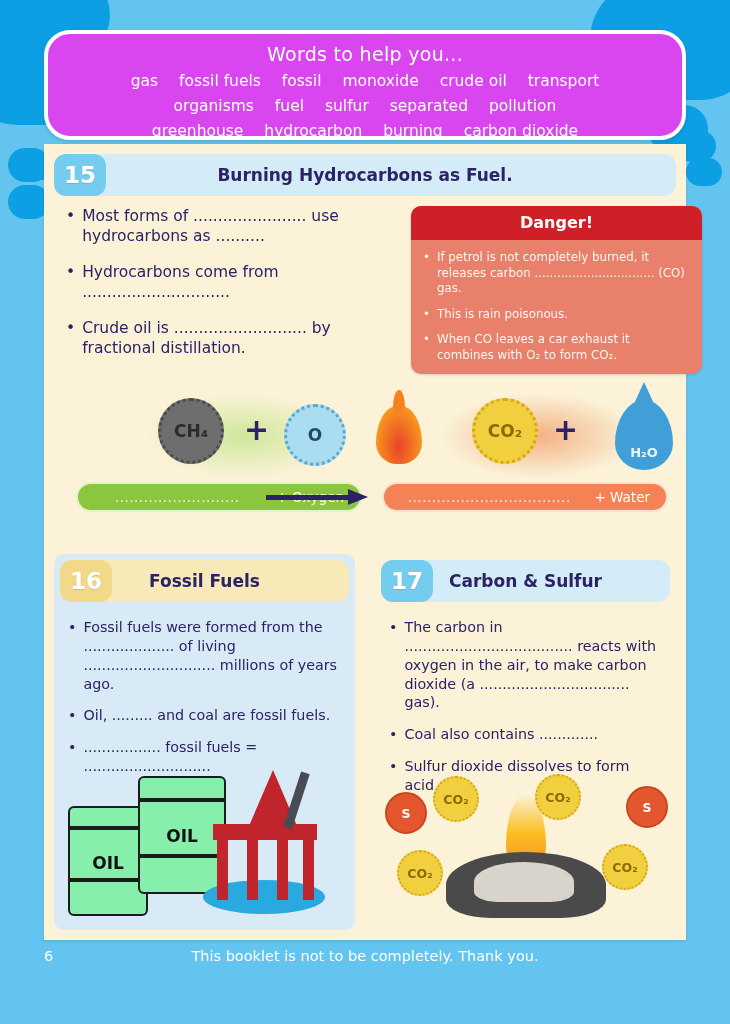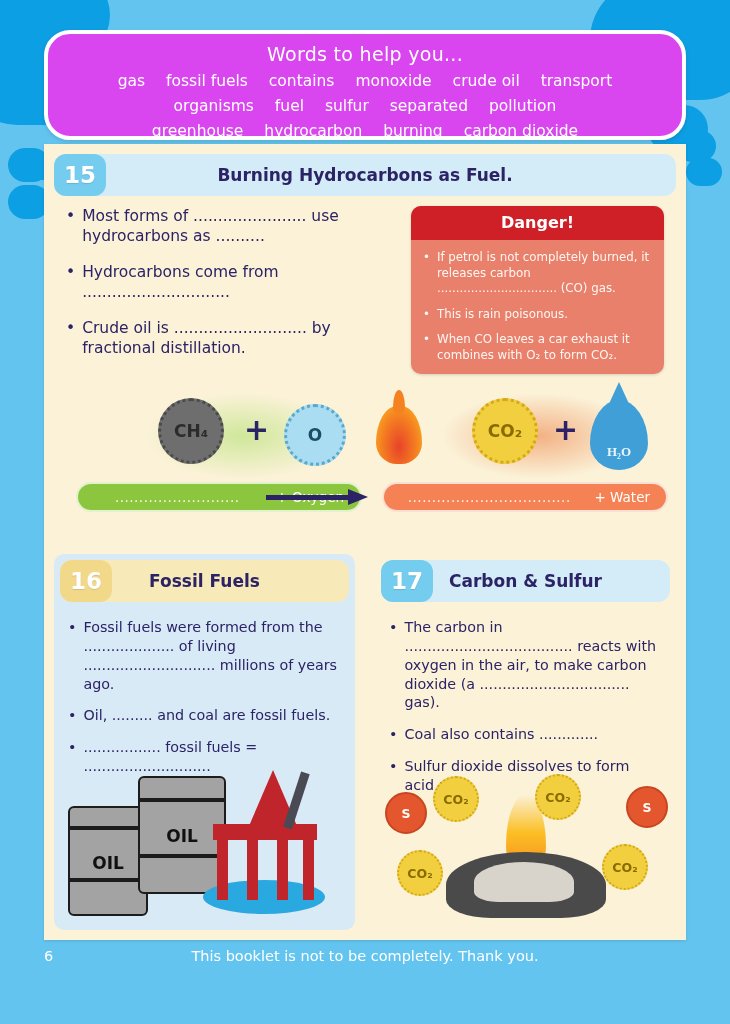--- a/index.html
+++ b/index.html
@@ -60,21 +60,21 @@
 
   
   .q15 { position:absolute; left:0; top:0; width:642px; height:400px; }
   .q15-body { position:absolute; left:22px; top:62px; width:310px; }
   .bullet { display:flex; font-size:15.5px; color:#2b2365; line-height:1.32; margin-bottom:15px; }
   .bullet .dot { margin-right:7px; }
   .dots { letter-spacing:.5px; }
 
   
   .danger {
-    position:absolute; left:367px; top:62px; width:253px; height:168px;
+    position:absolute; left:367px; top:62px; width:291px; height:168px;
     background:#e8806b; border-radius:10px; overflow:hidden;
     box-shadow:0 1px 3px rgba(0,0,0,.15);
   }
   .danger-head {
     background:#cf2027; color:#ffffff; text-align:center;
     font-size:16px; font-weight:bold; padding:7px 0 8px;
   }
   .danger-body { padding:10px 12px 0; color:#fff6f2; font-size:11.8px; line-height:1.35; }
   .danger-body .bullet { color:#fff6f2; font-size:11.8px; margin-bottom:10px; }
 
@@ -86,24 +86,24 @@
                 background:radial-gradient(ellipse at center,#f3b183 0%,rgba(243,177,131,0) 72%); }
   .mol { position:absolute; border-radius:50%; display:flex; align-items:center; justify-content:center;
          font-size:17px; font-weight:bold; }
   .mol-ch4 { left:92px; top:10px; width:66px; height:66px; background:#6e6e6e; color:#2b2b2b;
              border:3px dotted #4a4a4a; }
   .mol-o   { left:218px; top:16px; width:62px; height:62px; background:#aadcf2; color:#1d4d66;
              border:3px dotted #5aa8c9; }
   .mol-co2 { left:406px; top:10px; width:66px; height:66px; background:#f2cf3e; color:#8a6b00;
              border:3px dotted #d4a818; }
   .drop {
-    position:absolute; left:524px; top:12px; width:58px; height:70px; background:#3f9fd6;
+    position:absolute; left:549px; top:12px; width:58px; height:70px; background:#3f9fd6;
     border-radius:50% 50% 50% 50% / 62% 62% 38% 38%;
     color:#eaf6ff; font-size:13px; font-weight:bold;
-    display:flex; align-items:flex-end; justify-content:center; padding-bottom:10px;font-family:Liberation Serif, serif;
+    display:flex; align-items:flex-end; justify-content:center; padding-bottom:10px;
   }
   .drop::before { content:""; position:absolute; left:50%; top:-18px; transform:translateX(-50%);
     border-left:11px solid transparent; border-right:11px solid transparent; border-bottom:24px solid #3f9fd6; }
   .plus { position:absolute; color:#2b2365; font-size:30px; font-weight:bold; }
   .plus-1 { left:178px; top:24px; }
   .plus-2 { left:487px; top:24px; }
   .flame {
     position:absolute; left:310px; top:18px; width:46px; height:58px;
     background:radial-gradient(ellipse at 50% 70%,#e8432a 0%,#f58220 55%,#fbbf24 100%);
     border-radius:50% 50% 50% 50% / 70% 70% 40% 40%;
@@ -127,21 +127,21 @@
   
   .lower { position:absolute; left:0; top:400px; width:642px; height:396px; display:flex; }
   .col { width:321px; position:relative; }
   .col-inner { position:absolute; inset:10px; border-radius:10px; overflow:hidden; }
   .blue-body { background:#d9eaf7; }
   .cream-body { background:#fbf2d8; }
   .col-body { padding:10px 14px 0; }
   .col-body .bullet { font-size:14.3px; margin-bottom:13px; }
 
   
-  .barrel { position:absolute; background:#a3a3a3; border:2px solid #1c1c1c; border-radius:6px; }
+  .barrel { position:absolute; background:#86efac; border:2px solid #1c1c1c; border-radius:6px; }
   .b1 { left:14px; bottom:14px; width:80px; height:110px; }
   .b2 { left:84px; bottom:36px; width:88px; height:118px; }
   .barrel .rim { position:absolute; left:0; right:0; height:4px; background:#1c1c1c; }
   .barrel .lbl { position:absolute; left:0; right:0; top:42%; text-align:center;
                  color:#111; font-size:17px; font-weight:bold; }
   .rig { position:absolute; right:26px; bottom:16px; width:130px; height:150px; }
   .rig .water { position:absolute; left:4px; bottom:0; width:122px; height:34px;
                 background:#2aa8e0; border-radius:50%; }
   .rig .leg { position:absolute; bottom:14px; width:11px; height:64px; background:#c0252b; }
   .rig .deck { position:absolute; left:14px; bottom:74px; width:104px; height:16px; background:#c0252b; }
@@ -188,21 +188,21 @@
 <div class="cloud cl-e"></div>
 <div class="cloud cl-f"></div>
 <div class="cloud cl-g"></div>
 <div class="cloud cl-h"></div>
 
 <div class="wordbank">
   <div class="wb-title">Words to help you...</div>
   <div class="wb-row">
     <span>gas</span>
     <span>fossil fuels</span>
-    <span>contains</span>
+    <span>fossil</span>
     <span>monoxide</span>
     <span>crude oil</span>
     <span>transport</span>
   </div>
   <div class="wb-row">
     <span>organisms</span>
     <span>fuel</span>
     <span>sulfur</span>
     <span>separated</span>
     <span>pollution</span>

